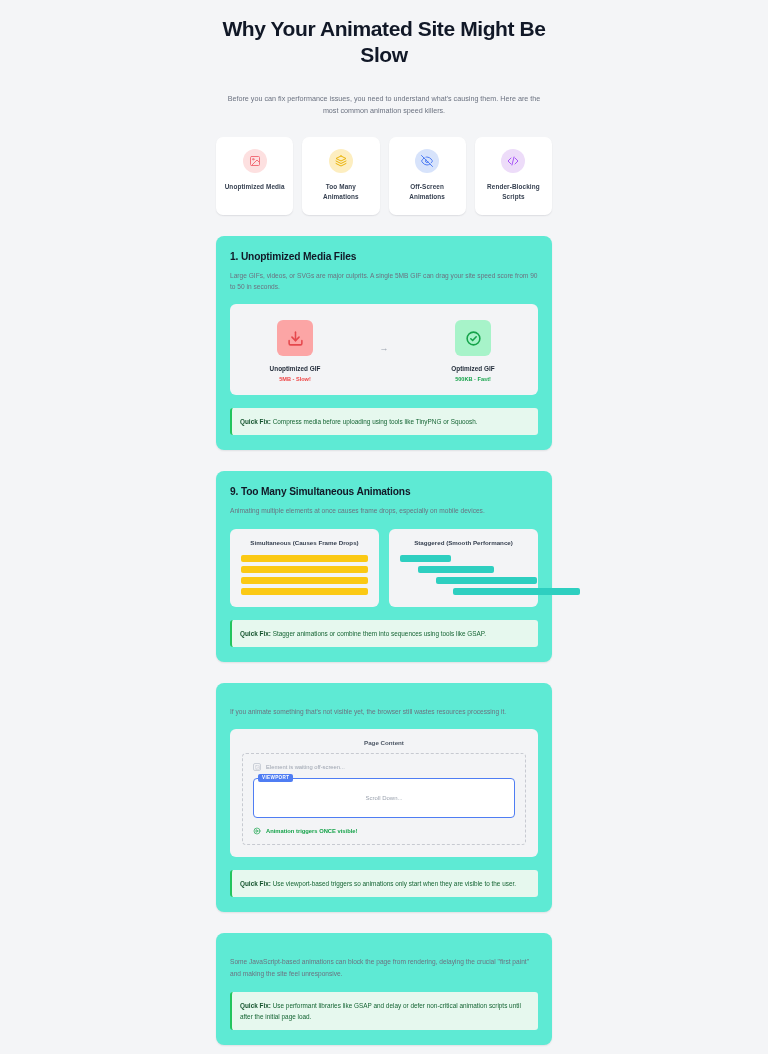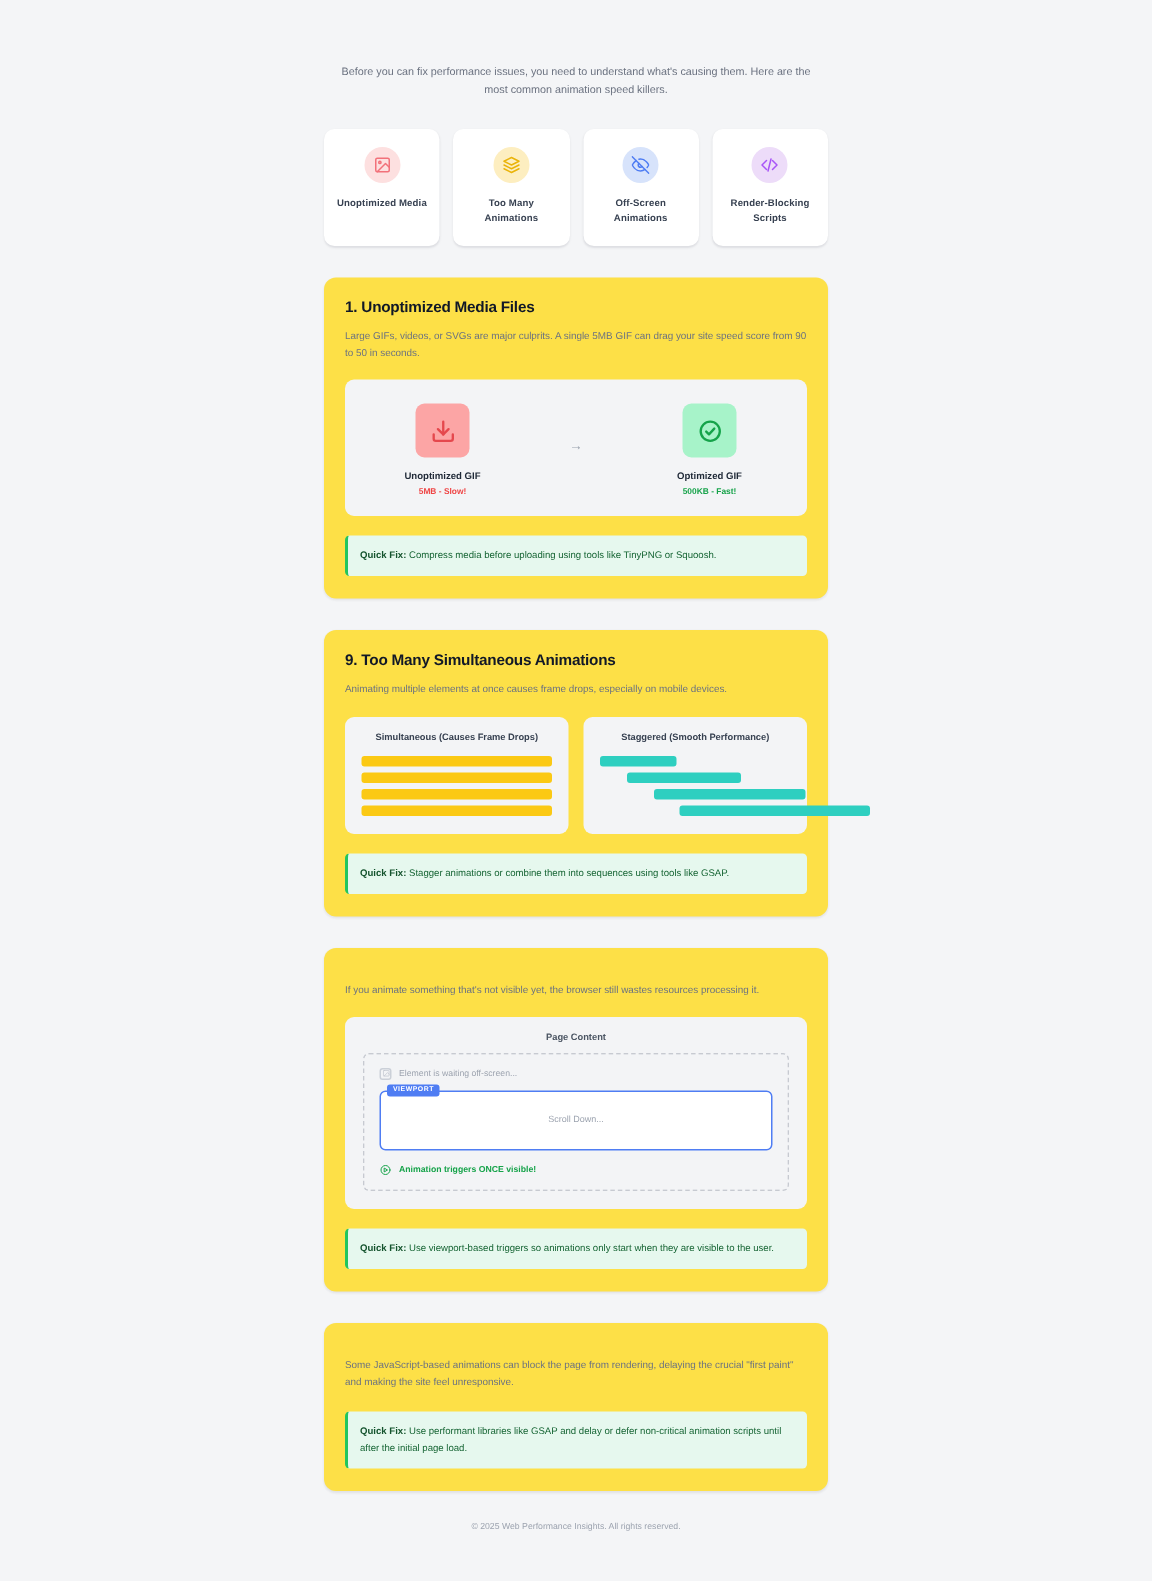--- a/index.html
+++ b/index.html
@@ -58,21 +58,21 @@
   .card-label {
     font-size: 6.4px;
     line-height: 1.55;
     font-weight: 700;
     color: #374151;
     letter-spacing: .1px;
   }
 
   
   .section {
-    background: #fde047;
+    background: #5eead4;
     border-radius: 8px;
     box-shadow: 0 1px 2px rgba(16,24,40,.06), 0 1px 2px rgba(16,24,40,.03);
     padding: 15px 14px 15px 14px;
     margin-top: 21px;
   }
   .section-title {
     font-size: 10.2px;
     font-weight: 700;
     color: #111827;
     letter-spacing: -0.15px;
@@ -233,20 +233,21 @@
     color: #9ca3af;
     padding: 21px 0 32px 0;
   }
 </style>
 </head>
 <body>
 
 <div class="page">
 
   <div class="hero">
+    <h1 class="hero-title">Why Your Animated Site Might Be Slow</h1>
     <p class="hero-sub">Before you can fix performance issues, you need to understand what's causing them. Here are the most common animation speed killers.</p>
   </div>
 
   <div class="cards">
 
     <div class="card">
       <div class="card-icon" style="background:#fde0e0">
         <svg viewBox="0 0 24 24" fill="none" stroke="#f2717a" stroke-width="2" stroke-linecap="round" stroke-linejoin="round">
           <rect x="3" y="3" width="18" height="18" rx="2"></rect>
           <circle cx="8.5" cy="8.5" r="1.5"></circle>

